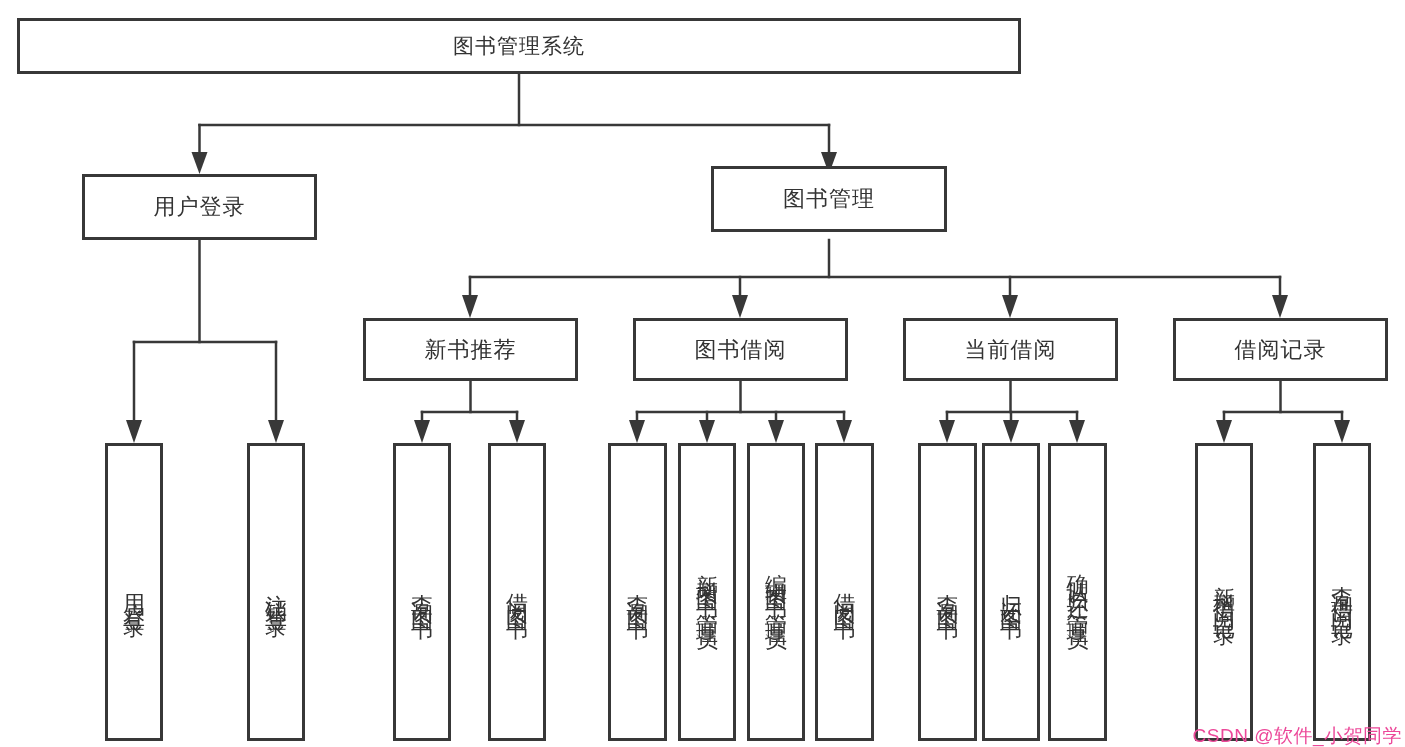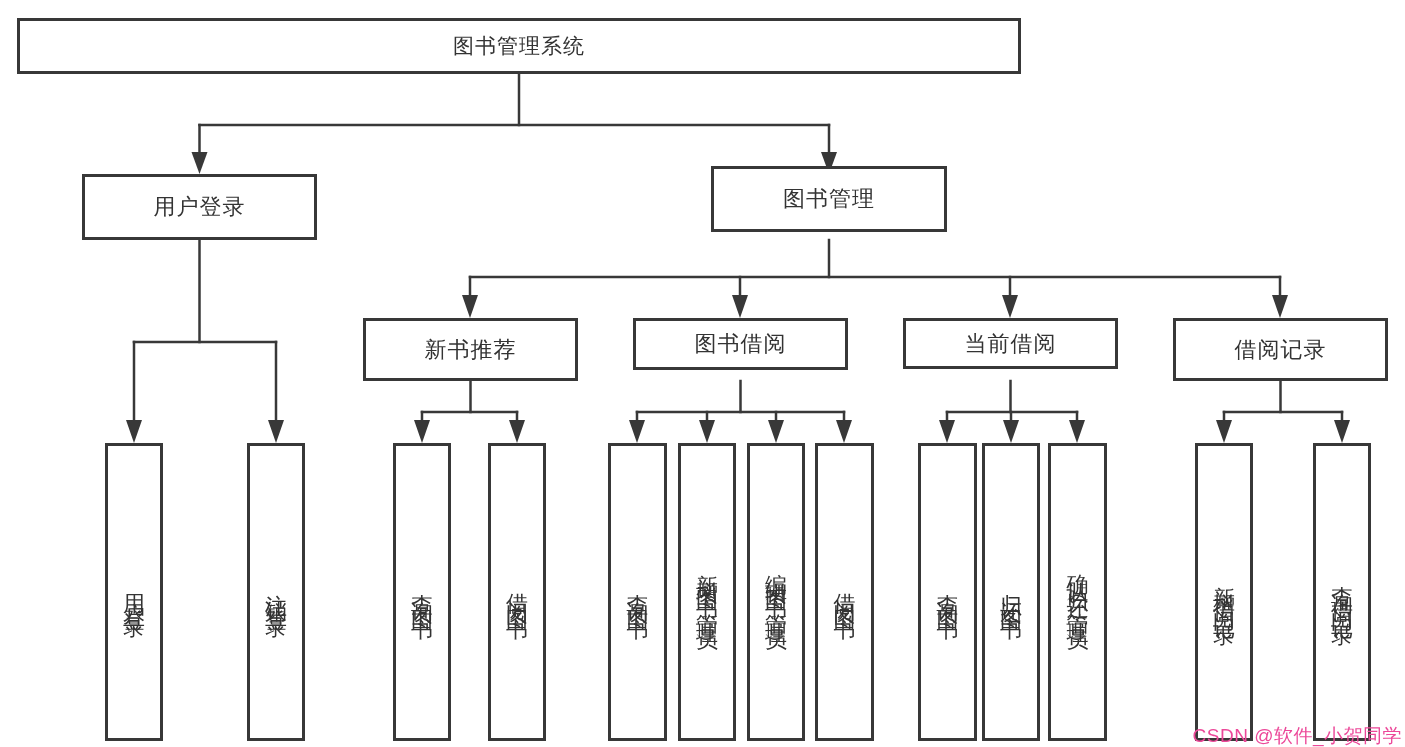--- a/index.html
+++ b/index.html
@@ -138,24 +138,24 @@
   <div class="box hbox" style="left:82px; top:168px; width:235px; height:66px;">
     <span>用户登录</span>
   </div>
   <div class="box hbox" style="left:711px; top:160px; width:236px; height:66px;">
     <span>图书管理</span>
   </div>
 
   <div class="box hbox" style="left:363px; top:312px; width:215px; height:63px;">
     <span>新书推荐</span>
   </div>
-  <div class="box hbox" style="left:633px; top:312px; width:215px; height:52px;">
+  <div class="box hbox" style="left:633px; top:312px; width:215px; height:63px;">
     <span>图书借阅</span>
   </div>
-  <div class="box hbox" style="left:903px; top:312px; width:215px; height:51px;">
+  <div class="box hbox" style="left:903px; top:312px; width:215px; height:63px;">
     <span>当前借阅</span>
   </div>
   <div class="box hbox" style="left:1173px; top:312px; width:215px; height:63px;">
     <span>借阅记录</span>
   </div>
 
   <div class="box vbox" style="left:105px; top:437px; width:58px; height:298px;">
     <span class="vtext">用户登录</span>
   </div>
   <div class="box vbox" style="left:247px; top:437px; width:58px; height:298px;">

